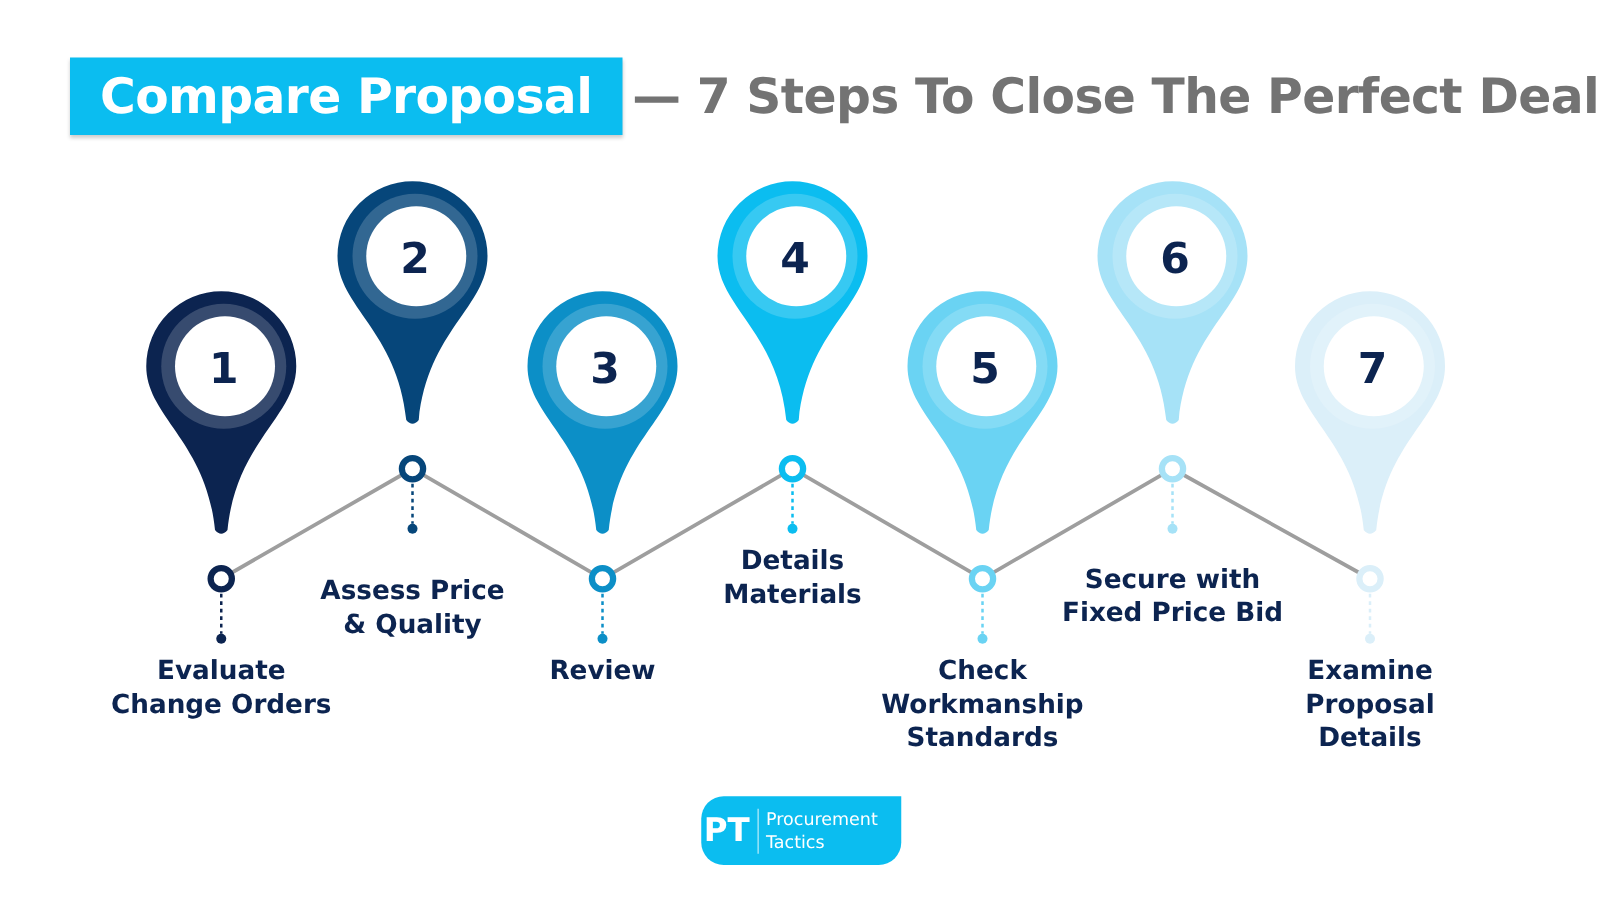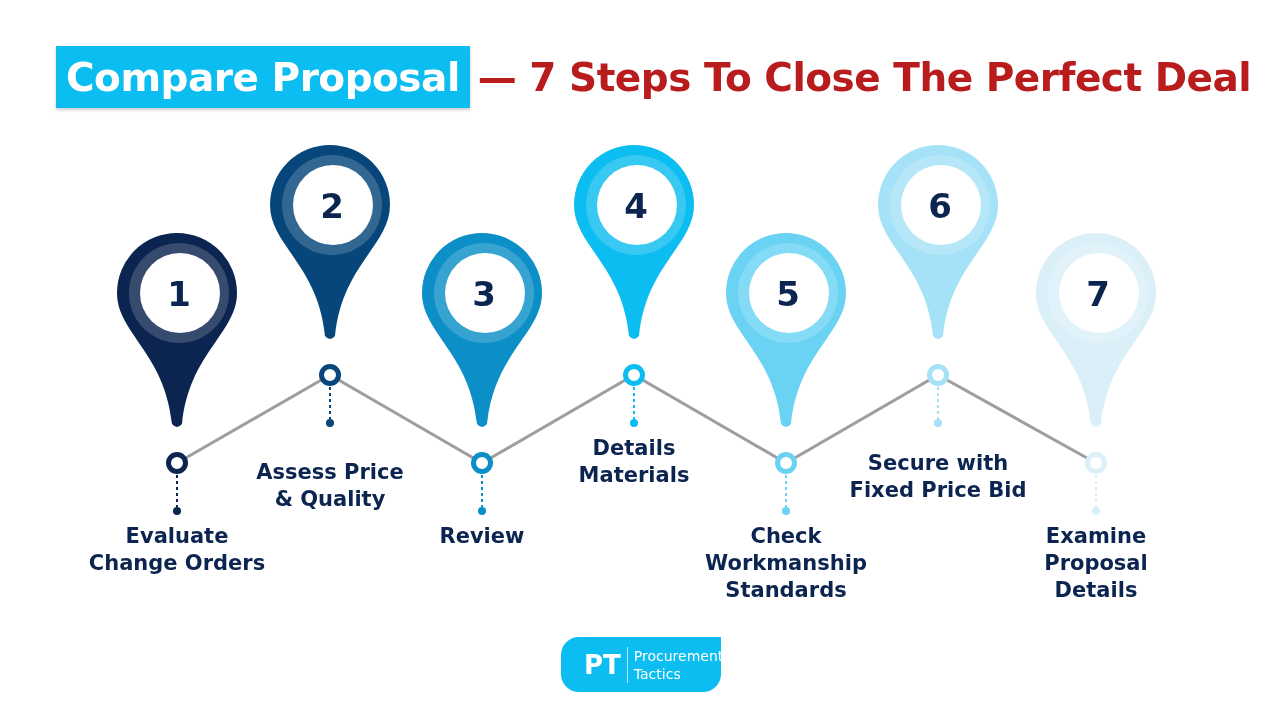--- a/index.html
+++ b/index.html
@@ -1,26 +1,26 @@
 <!DOCTYPE html>
 <html><head>
 <meta charset="utf-8">
 <style>
   html, body { margin:0; padding:0; }
   body { width:1280px; height:720px; background:#ffffff; position:relative; overflow:hidden;
          font-family: "DejaVu Sans", sans-serif; }
   .title { position:absolute; top:46px; left:56px; height:62px; display:flex; align-items:center; }
-  .title-hl { background:#0bbdf0; color:#fff; font-weight:bold; font-size:39px; padding:0 10px;
+  .title-hl { background:#0bbdf0; color:#fff; font-weight:bold; font-size:39px; padding:0 24px;
               height:62px; display:flex; align-items:center; box-shadow:0 2px 3px rgba(0,0,0,0.2); letter-spacing:-0.5px; }
-  .title-rest { color:#b91c1c; font-weight:bold; font-size:39px; margin-left:8px; letter-spacing:-0.5px; }
+  .title-rest { color:#737373; font-weight:bold; font-size:39px; margin-left:8px; letter-spacing:-0.5px; }
   svg.diagram { position:absolute; left:0; top:0; }
   .label { position:absolute; width:220px; text-align:center; color:#0c2450; font-weight:bold; font-size:21px; line-height:27px; }
   .logo { position:absolute; left:561px; top:637px; width:160px; height:55px; background:#0bbdf0;
           border-radius:18px 0 18px 18px; display:flex; align-items:center; color:#fff; }
-  .logo-pt { font-weight:bold; font-size:26px; margin-left:23px; padding-right:6px; border-right:1px solid rgba(255,255,255,0.7); height:36px; display:flex; align-items:center; }
+  .logo-pt { font-weight:bold; font-size:26px; margin-left:2px; padding-right:6px; border-right:1px solid rgba(255,255,255,0.7); height:36px; display:flex; align-items:center; }
   .logo-name { font-size:14px; line-height:18px; margin-left:6px; }
 </style>
 </head>
 <body>
 
 <div class="title">
   <div class="title-hl">Compare Proposal</div>
   <div class="title-rest">— 7 Steps To Close The Perfect Deal</div>
 </div>
 

